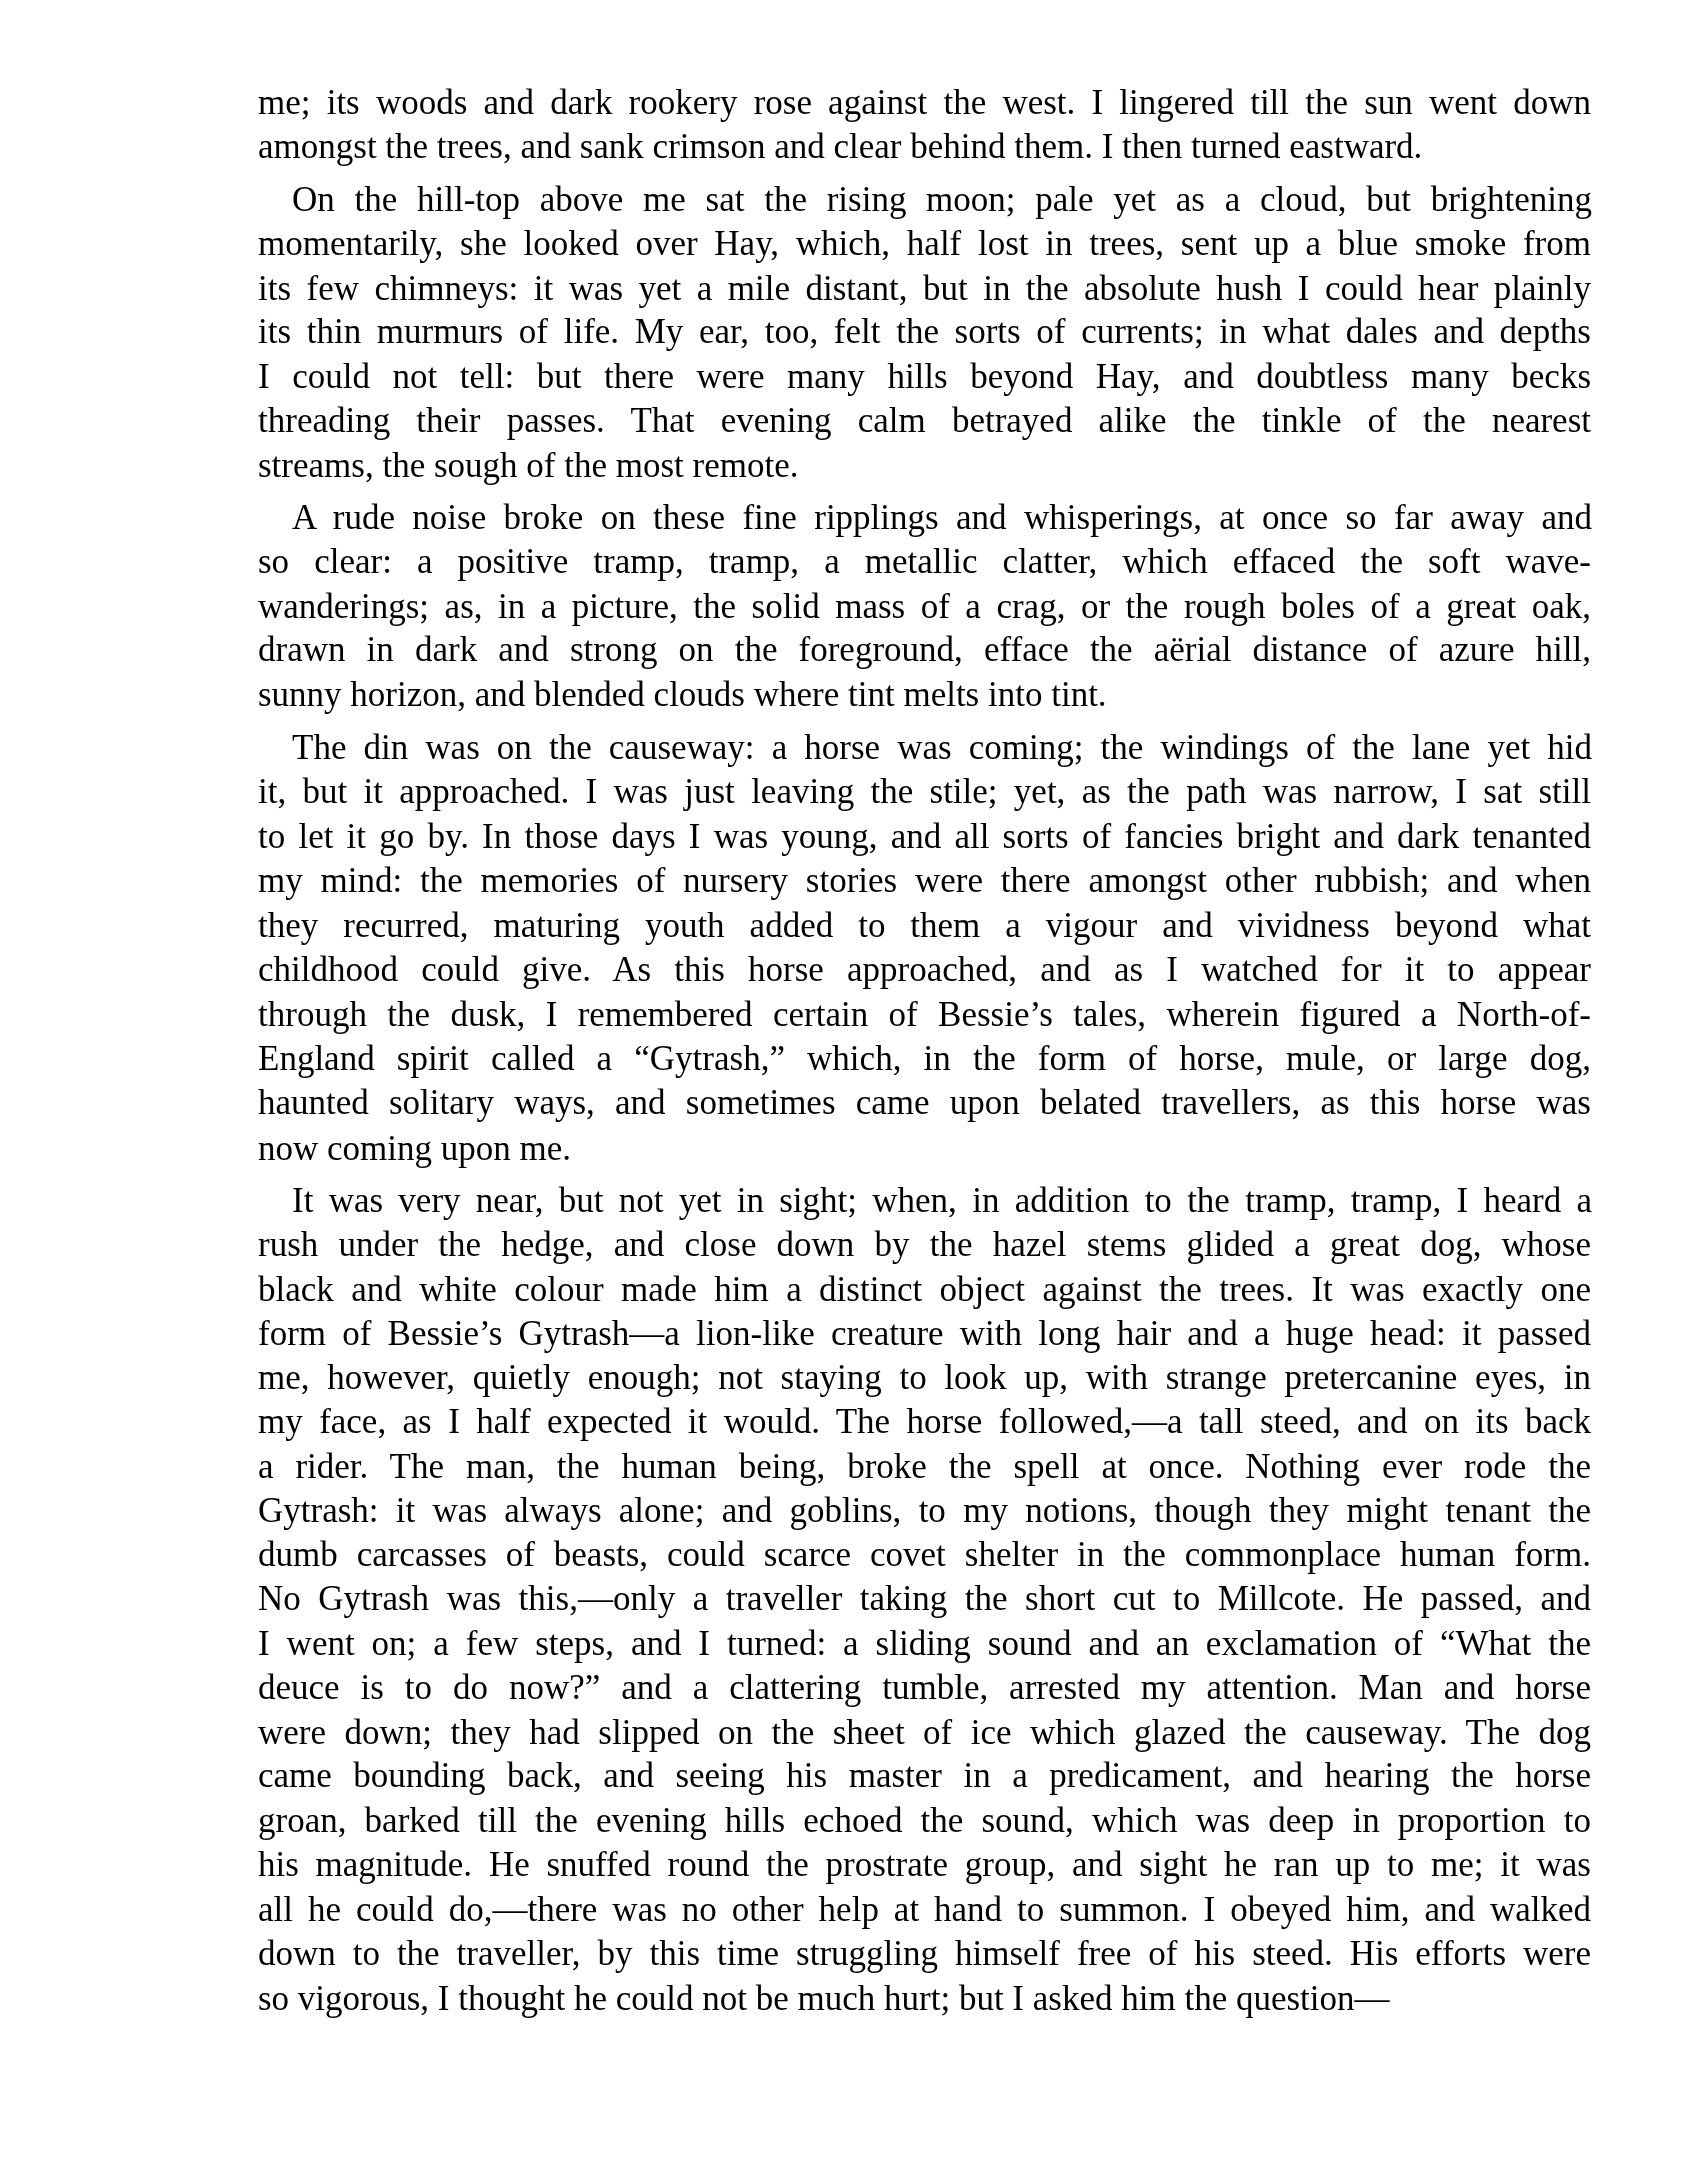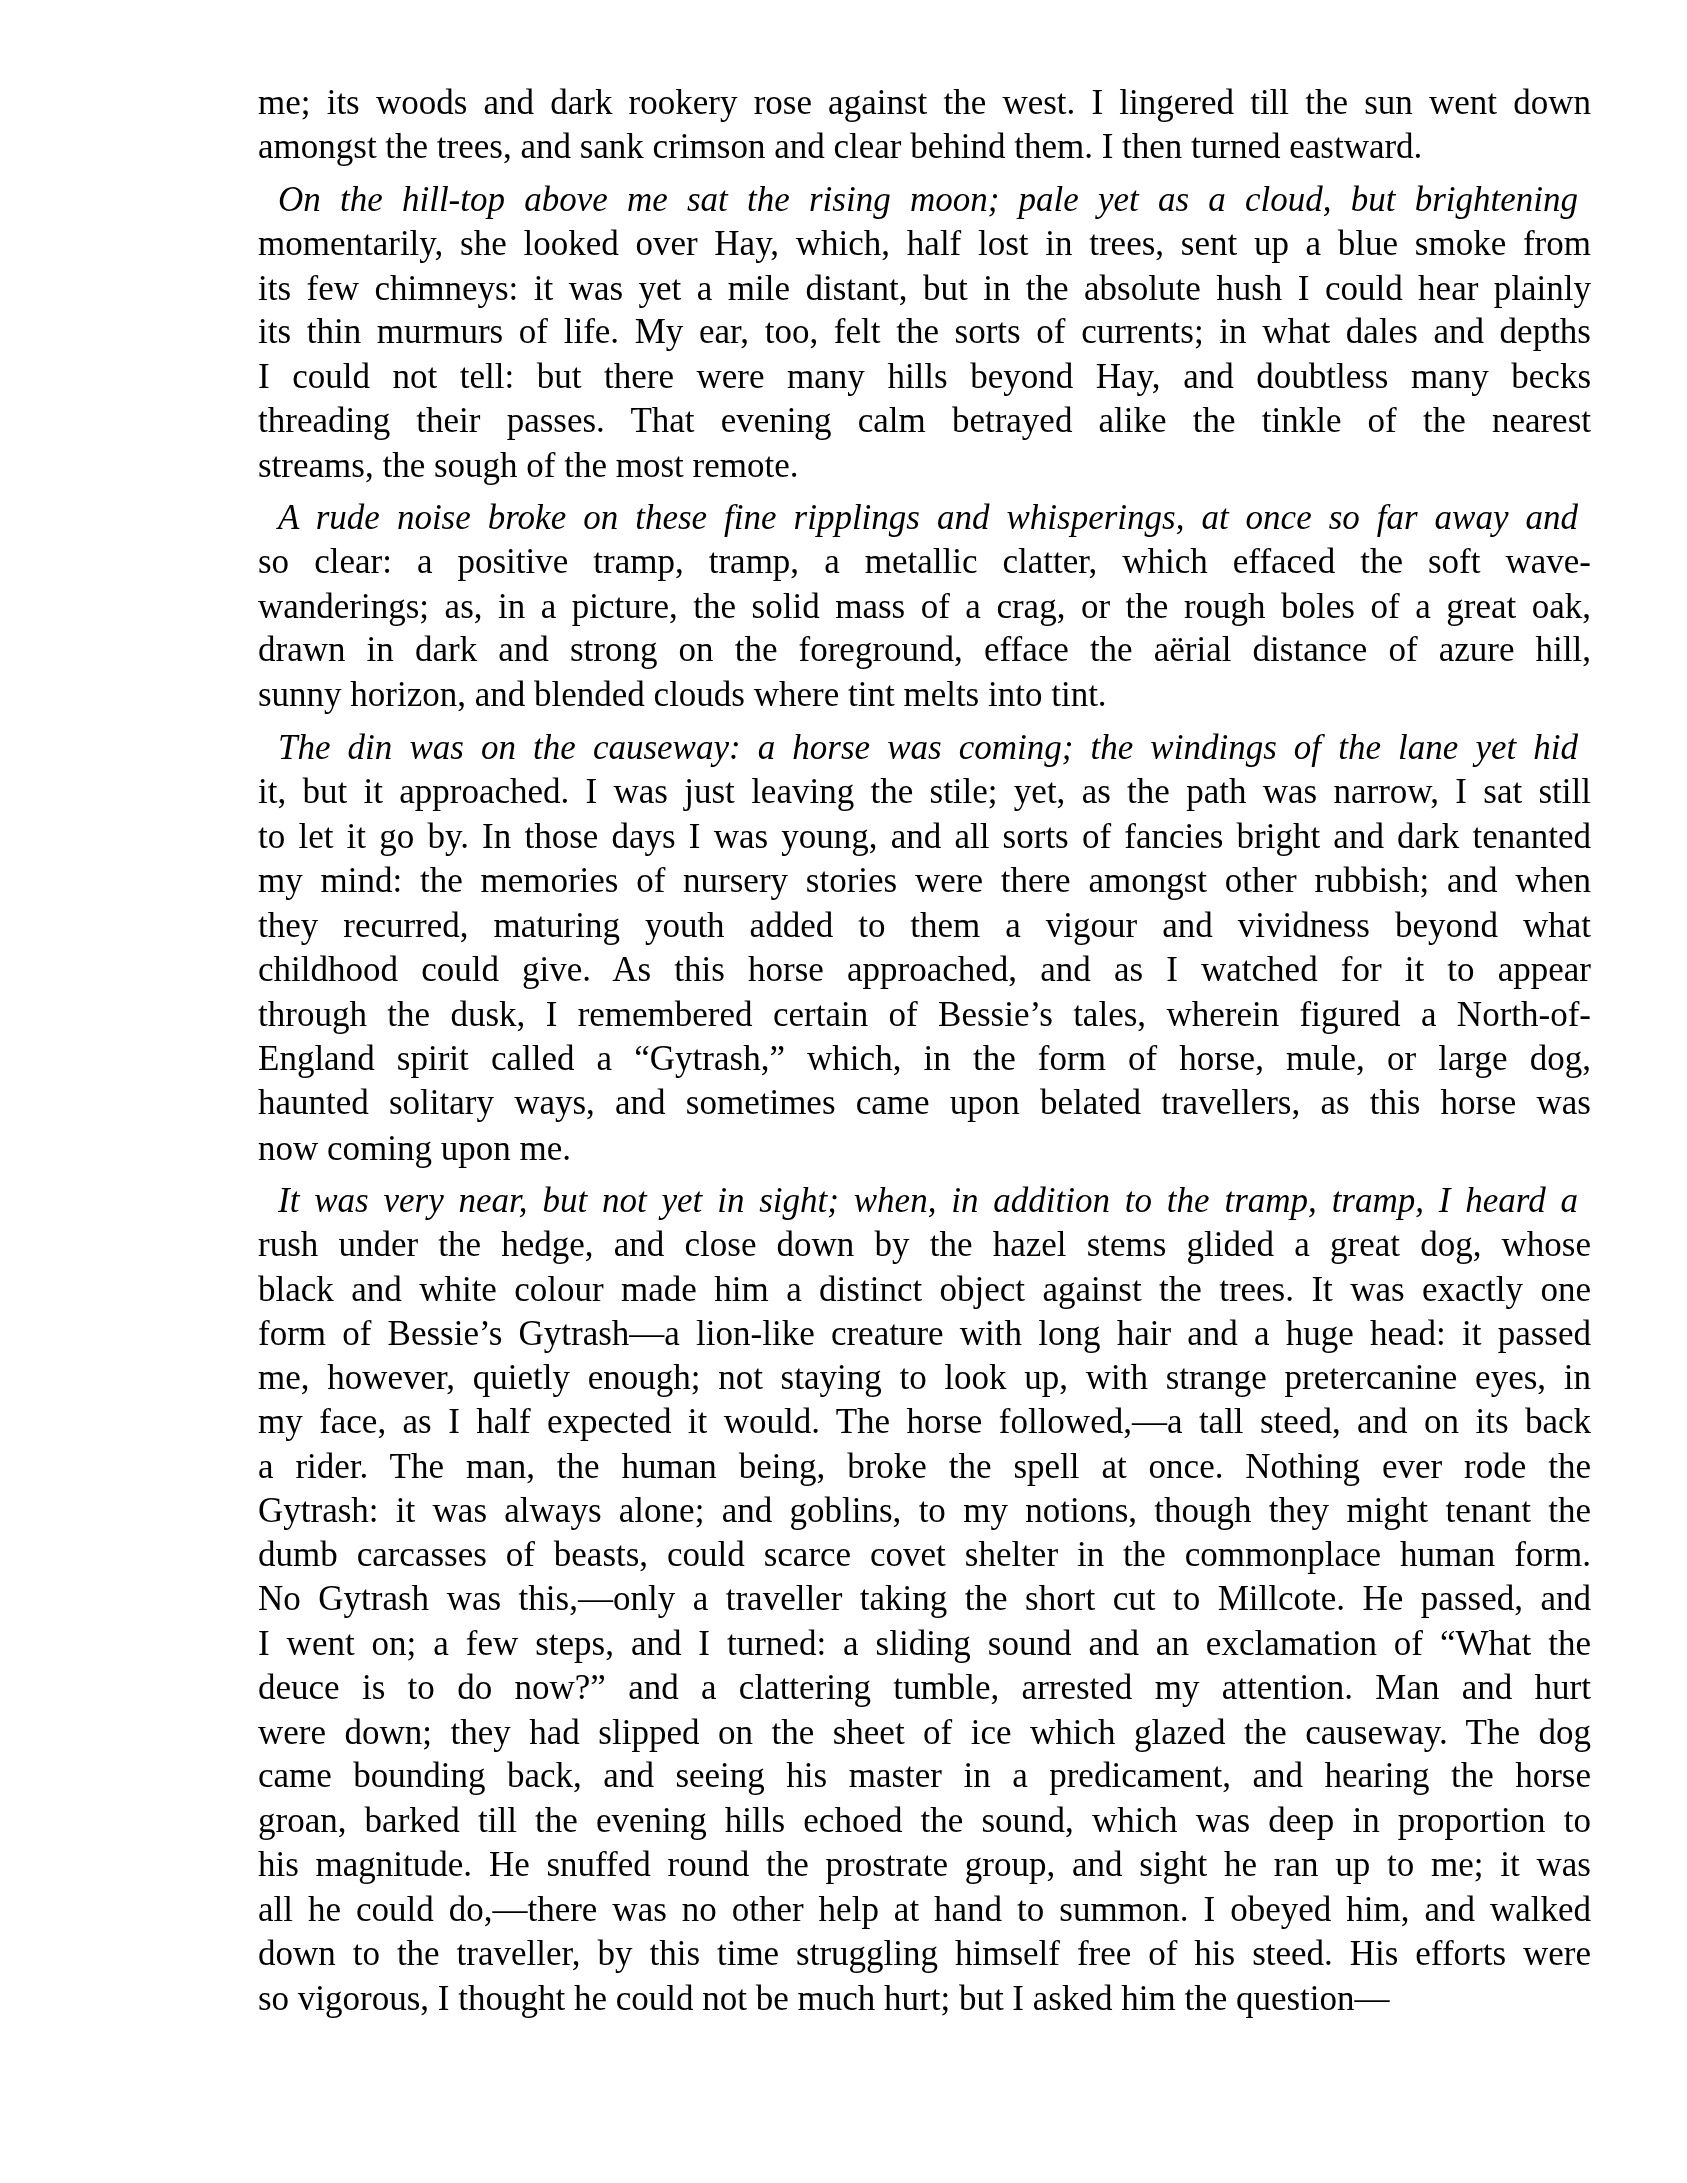--- a/index.html
+++ b/index.html
@@ -32,23 +32,22 @@
     text-align: justify;
     text-align-last: justify;
     overflow: visible;
     margin-left: 23px;
   }
   .line.last {
     text-align: right;
     text-align-last: left;
   }
   .line.indent {
-    left: 20px;
+    left: 34px;
     width: 1300px;
-    font-style: italic;
   }
   .line span {
     display: block;
     white-space: normal;
     width: 100%;
   }
 </style>
 </head>
 <body>
 
@@ -166,21 +165,21 @@
     <div class="line" style="top:1533px">
         <span>dumb carcasses of beasts, could scarce covet shelter in the commonplace human form.</span>
       </div>
     <div class="line" style="top:1577px">
         <span>No Gytrash was this,—only a traveller taking the short cut to Millcote. He passed, and</span>
       </div>
     <div class="line" style="top:1622px">
         <span>I went on; a few steps, and I turned: a sliding sound and an exclamation of “What the</span>
       </div>
     <div class="line" style="top:1666px">
-        <span>deuce is to do now?” and a clattering tumble, arrested my attention. Man and hurt</span>
+        <span>deuce is to do now?” and a clattering tumble, arrested my attention. Man and horse</span>
       </div>
     <div class="line" style="top:1711px">
         <span>were down; they had slipped on the sheet of ice which glazed the causeway. The dog</span>
       </div>
     <div class="line" style="top:1754px">
         <span>came bounding back, and seeing his master in a predicament, and hearing the horse</span>
       </div>
     <div class="line" style="top:1799px">
         <span>groan, barked till the evening hills echoed the sound, which was deep in proportion to</span>
       </div>

